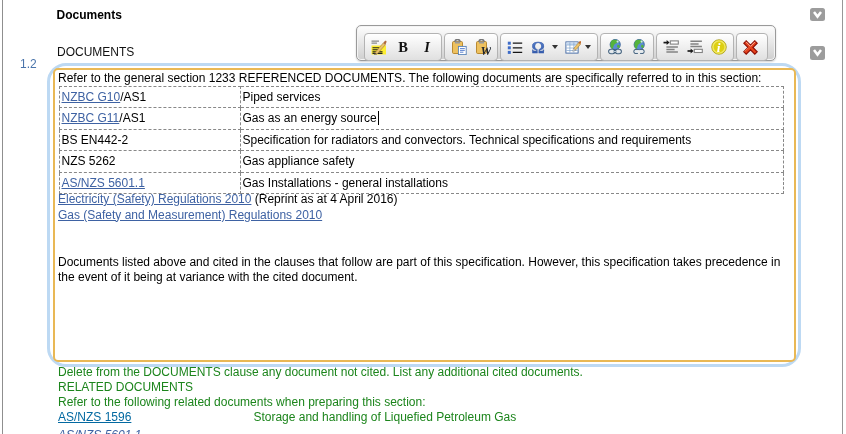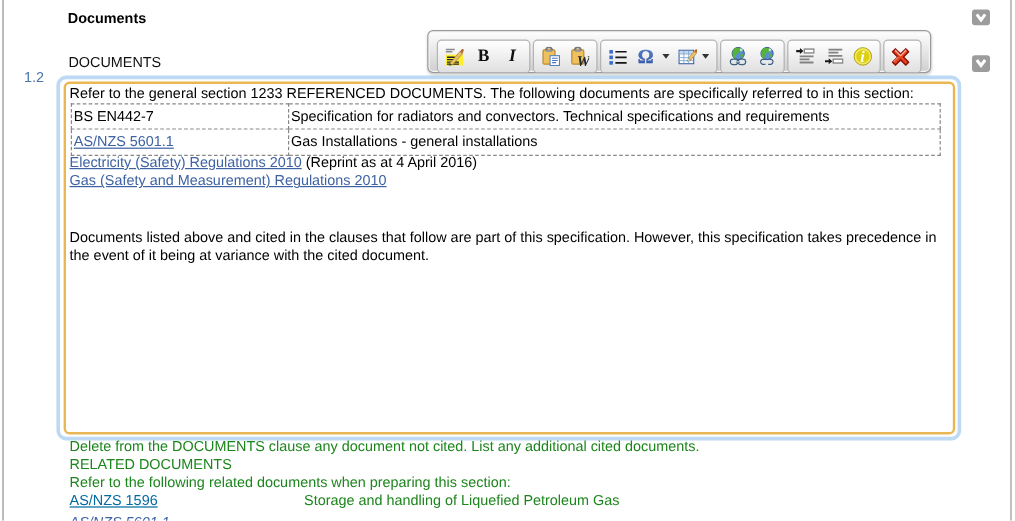--- a/index.html
+++ b/index.html
@@ -7,21 +7,21 @@
        font-family:"Liberation Sans",sans-serif;font-size:12px;color:#000;}
   .vline-l{position:absolute;left:2px;top:0;bottom:0;width:1px;background:#8f8f8f;}
   .vline-r{position:absolute;left:841.5px;top:0;bottom:0;width:1.5px;background:#979797;}
   .hdr{position:absolute;left:56.5px;top:6.75px;font-weight:bold;font-size:12px;line-height:16px;color:#000;}
   .num{position:absolute;left:20px;top:44px;font-size:12px;line-height:16px;color:#4a74ab;margin-top:12px;}
   .clause{position:absolute;left:57px;top:44px;font-size:12px;line-height:16px;color:#111;}
   .vbtn{position:absolute;left:809.5px;width:15px;height:13.5px;background:#9c9c9c;border-radius:2.5px;}
   .vbtn svg{position:absolute;left:3px;top:3px;}
   
   .editbox{position:absolute;left:47px;top:63px;width:754px;height:304px;box-sizing:border-box;
-           border:3px solid #bdd9f3;border-radius:8px;background:#fff;}
+           border:3px solid #bdd9f3;border-radius:19px;background:#fff;}
   .inner{position:absolute;left:3px;top:2px;right:2px;bottom:2px;border:2px solid #e9b855;
          border-radius:5px;background:#fff;padding:0 3px 0 3px;box-sizing:border-box;overflow:hidden;}
   .para1{line-height:16px;}
   a{color:#3e62a3;text-decoration:underline;}
   table.doc{border-collapse:collapse;table-layout:fixed;width:725px;margin-left:0.5px;}
   table.doc td{border:1px dashed #888;padding:4px 2px 3.4px 2px;line-height:13px;vertical-align:top;
                overflow:hidden;}
   td.c1{width:176px;}
   .links{line-height:15.7px;margin-top:-2px;}
   .caret{border-left:1px solid #000;margin-left:1px;}
@@ -60,23 +60,35 @@
     <svg width="9" height="8" viewBox="0 0 9 8">
       <polyline points="1,1 4.5,5.6 8,1" fill="none" stroke="#fff" stroke-width="2.5"></polyline>
     </svg>
   </div>
 
 <div class="editbox">
  <div class="inner">
   <div class="para1">Refer to the general section 1233 REFERENCED DOCUMENTS. The following documents are specifically referred to in this section:</div>
   <table class="doc">
    <tbody>
-   <tr>
-            <td class="c1">BS EN442-7</td>
+          <tr>
+            <td class="c1"><a href="#">NZBC G10</a>/AS1</td>
+            <td>Piped services</td>
+          </tr>
+   <tr>
+            <td class="c1"><a href="#">NZBC G11</a>/AS1</td>
+            <td>Gas as an energy source<span class="caret"></span></td>
+          </tr>
+   <tr>
+            <td class="c1">BS EN442-2</td>
             <td>Specification for radiators and convectors. Technical specifications and requirements</td>
+          </tr>
+   <tr>
+            <td class="c1">NZS 5262</td>
+            <td>Gas appliance safety</td>
           </tr>
    <tr>
             <td class="c1"><a href="#">AS/NZS 5601.1</a></td>
             <td>Gas Installations - general installations</td>
           </tr>
   </tbody>
       </table>
   <div class="links">
     <a href="#">Electricity (Safety) Regulations 2010</a> (Reprint as at 4 April 2016)<br>
     <a href="#">Gas (Safety and Measurement) Regulations 2010</a><br>

